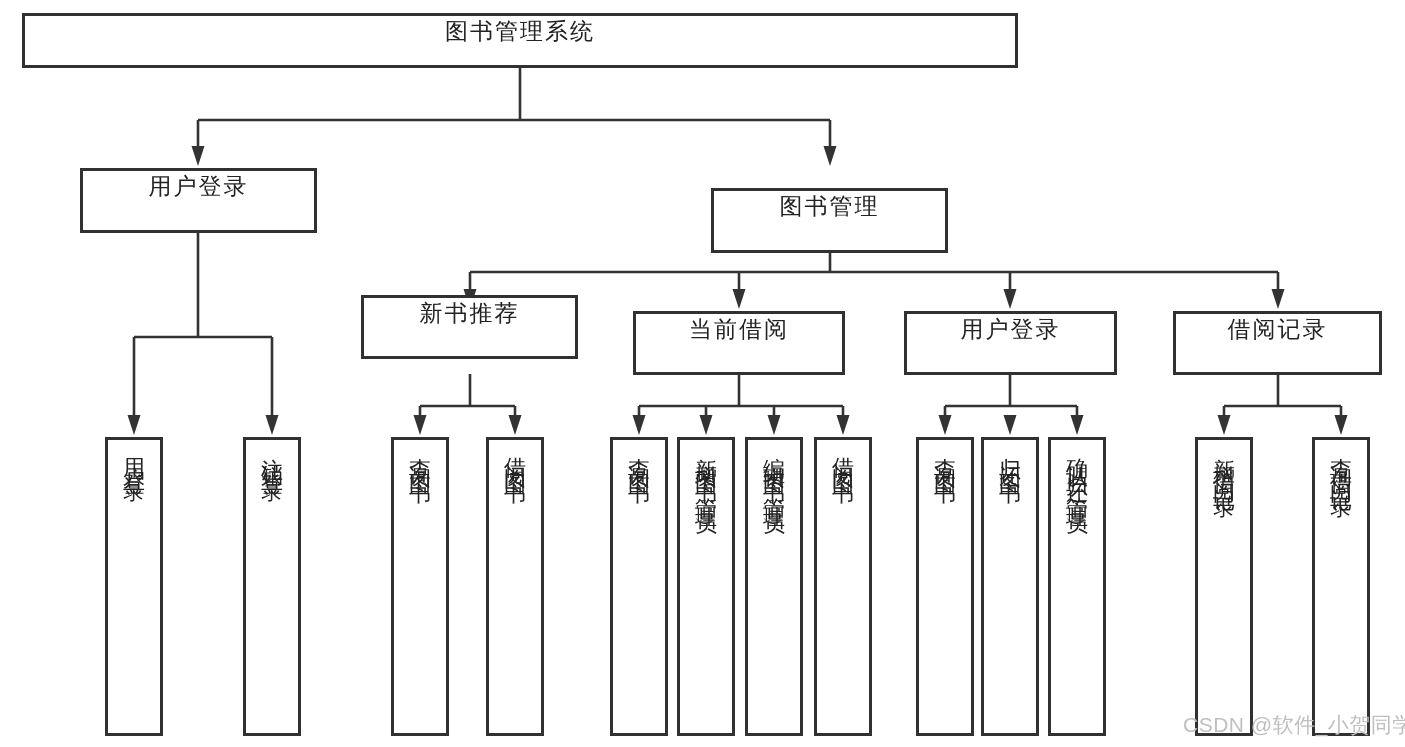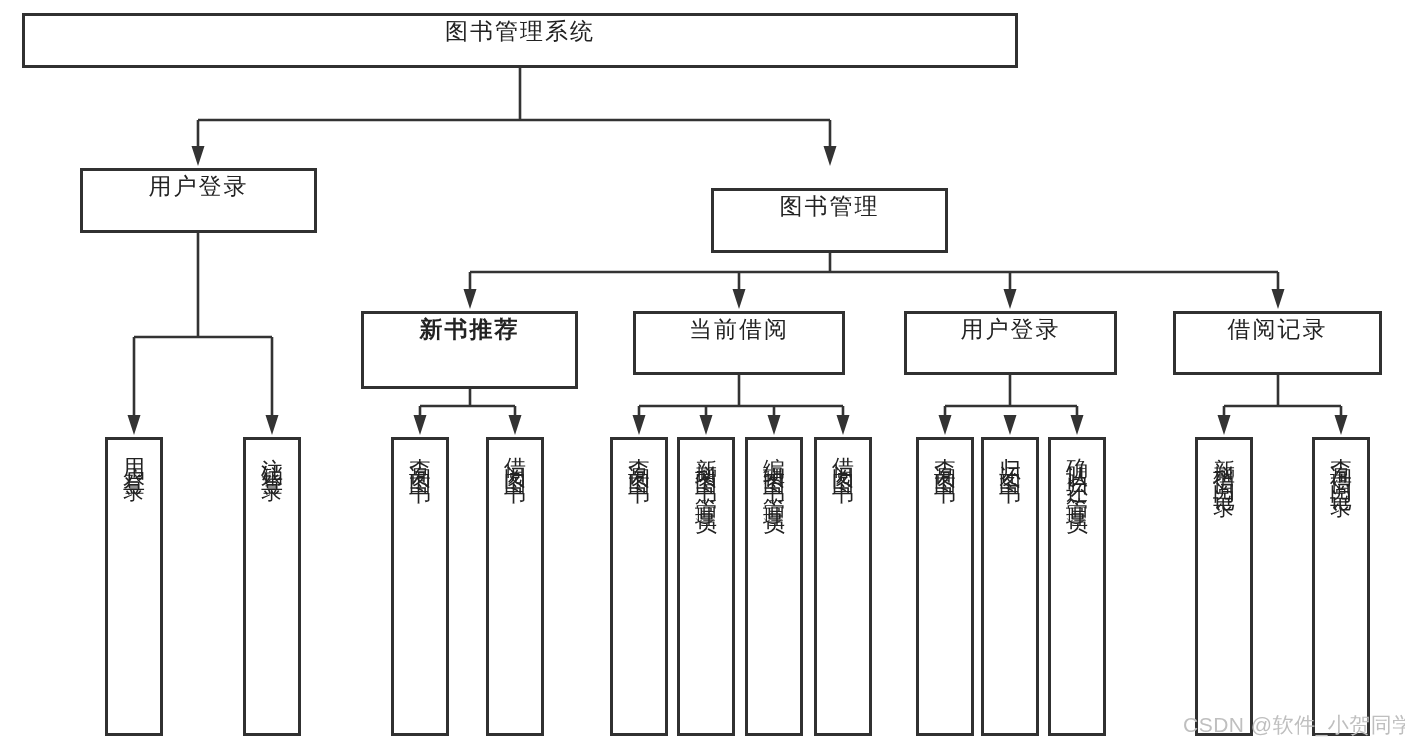--- a/index.html
+++ b/index.html
@@ -54,21 +54,21 @@
     <span>图书管理系统</span>
   </div>
 
   <div class="node" style="left:80px; top:168px; width:237px; height:65px;">
     <span>用户登录</span>
   </div>
   <div class="node" style="left:711px; top:168px; width:237px; height:65px;margin-top:20px;">
     <span>图书管理</span>
   </div>
 
-  <div class="node" style="left:361px; top:311px; width:217px; height:78px;font-weight:bold;">
+  <div class="node" style="left:361px; top:295px; width:217px; height:64px;">
     <span>新书推荐</span>
   </div>
   <div class="node" style="left:633px; top:311px; width:212px; height:64px;">
     <span>当前借阅</span>
   </div>
   <div class="node" style="left:904px; top:311px; width:213px; height:64px;">
     <span>用户登录</span>
   </div>
   <div class="node" style="left:1173px; top:311px; width:209px; height:64px;">
     <span>借阅记录</span>

